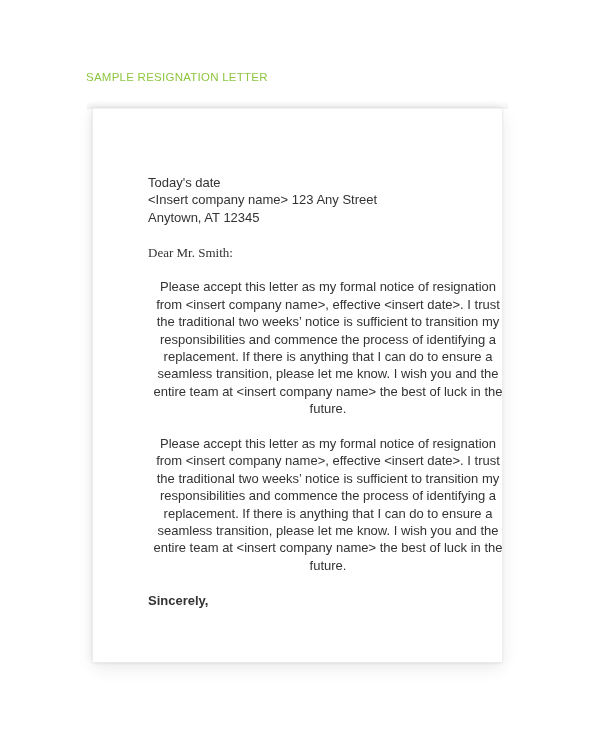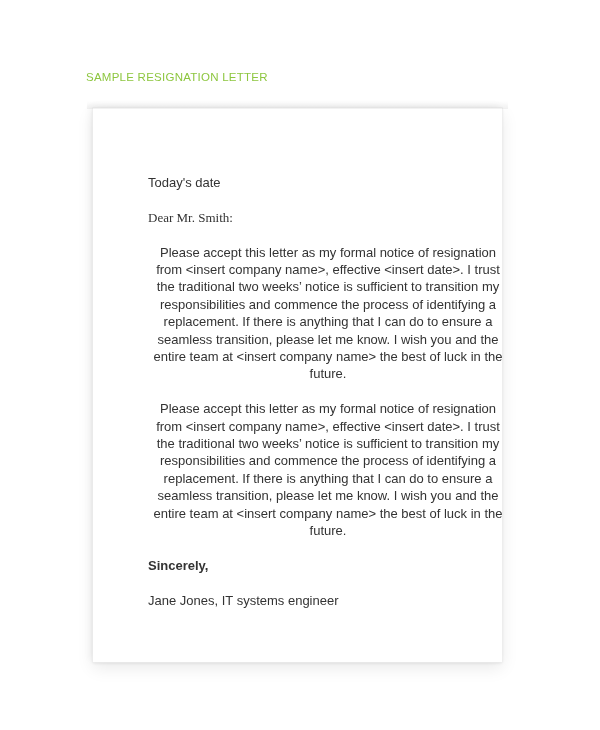--- a/index.html
+++ b/index.html
@@ -96,37 +96,38 @@
 <div id="canvas">
 
   <div class="doc-title">SAMPLE RESIGNATION LETTER</div>
 
   <div class="paper">
 
     <div class="letter">
 
       <div class="addr-block">
         <span class="addr-line">Today's date</span>
+        <span class="addr-line">&lt;Insert company name&gt; 123 Any Street</span>
+        <span class="addr-line">Anytown, AT 12345</span>
       </div>
 
       <div class="spacer-sm"></div>
 
       <span class="salutation">Dear Mr. Smith:</span>
 
       <div class="spacer-sm"></div>
 
       <p class="para">Please accept this letter as my formal notice of resignation from &lt;insert company name&gt;, effective &lt;insert date&gt;. I trust the traditional two weeks’ notice is sufficient to transition my responsibilities and commence the process of identifying a replacement. If there is anything that I can do to ensure a seamless transition, please let me know. I wish you and the entire team at &lt;insert company name&gt; the best of luck in the future.</p>
 
       <div class="spacer-md"></div>
 
       <p class="para">Please accept this letter as my formal notice of resignation from &lt;insert company name&gt;, effective &lt;insert date&gt;. I trust the traditional two weeks’ notice is sufficient to transition my responsibilities and commence the process of identifying a replacement. If there is anything that I can do to ensure a seamless transition, please let me know. I wish you and the entire team at &lt;insert company name&gt; the best of luck in the future.</p>
 
       <div class="spacer-md"></div>
 
       <span class="closing">Sincerely,</span>
 
       <div class="spacer-sm"></div>
 
-      <span class="signature">Jane Jones, IT systems engineer</span>
 
     </div>
   </div>
 </div>
 
 </body></html>

